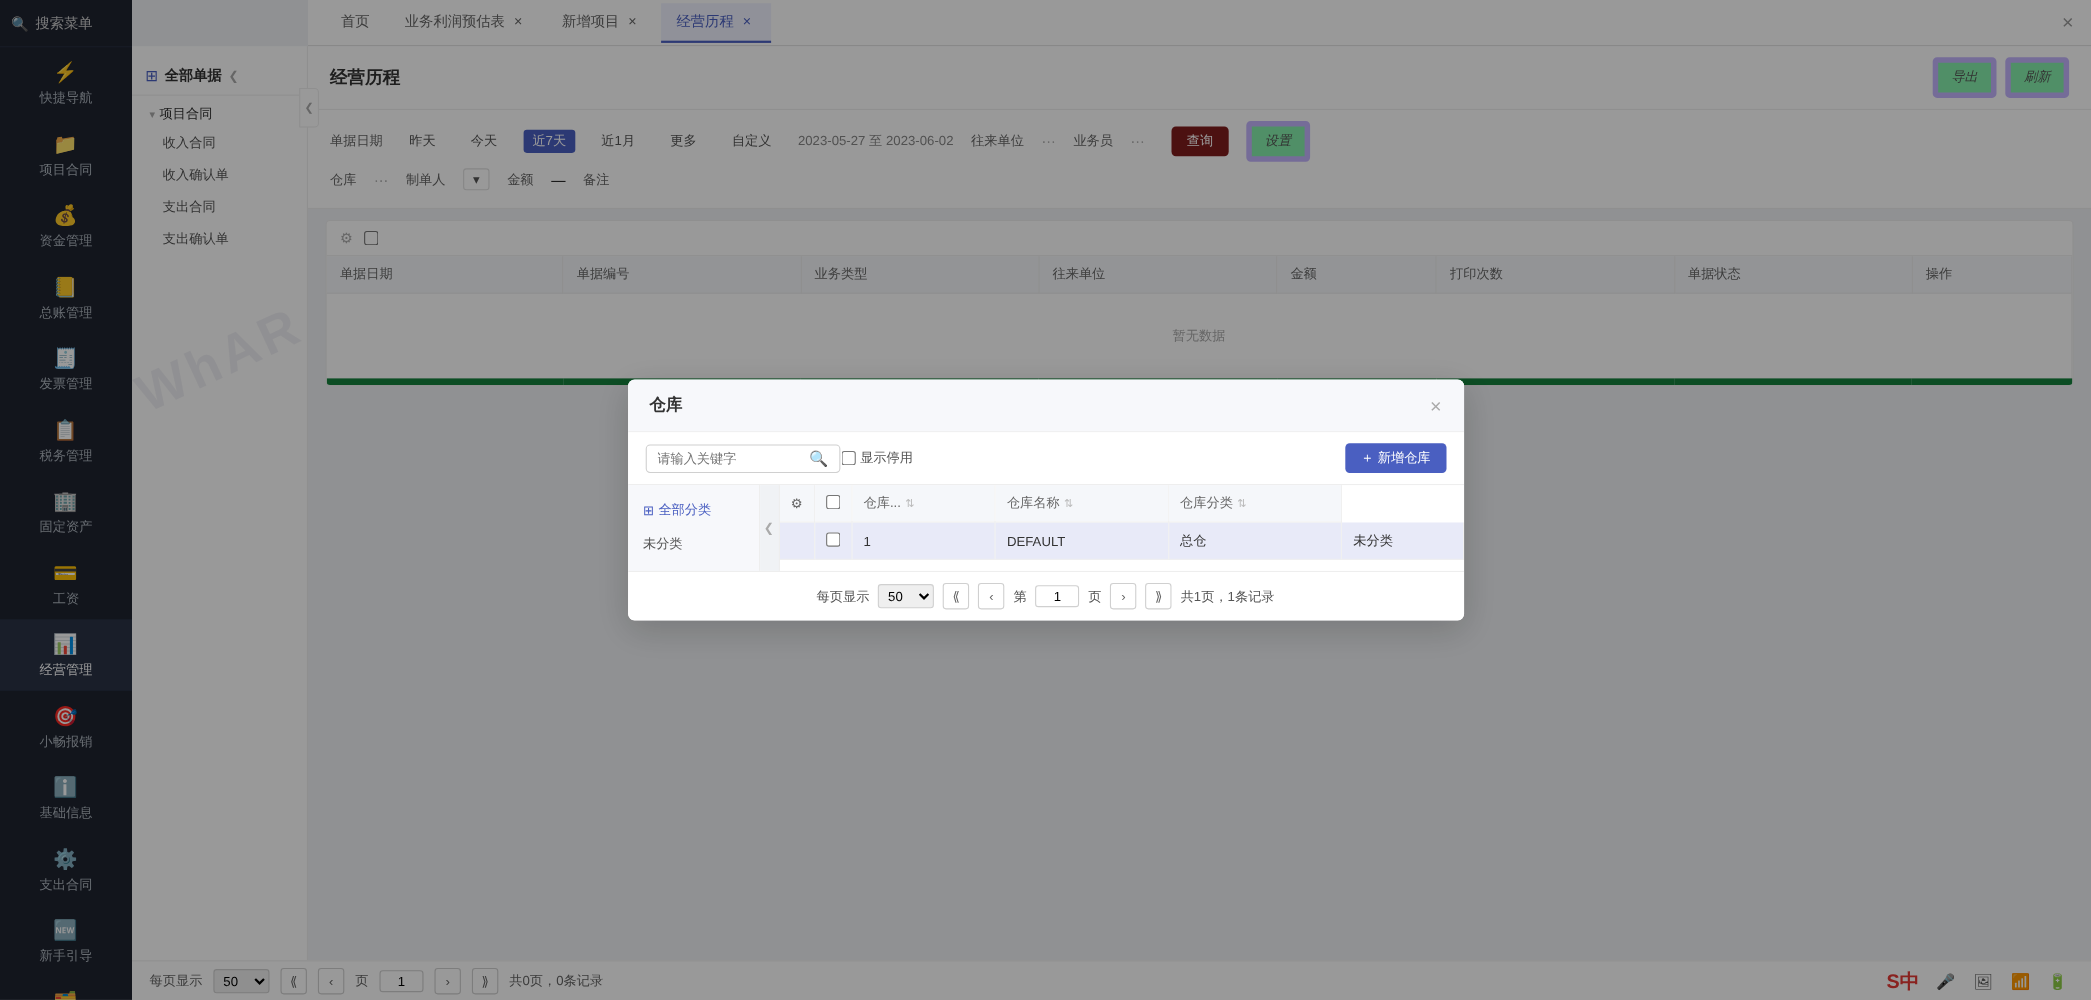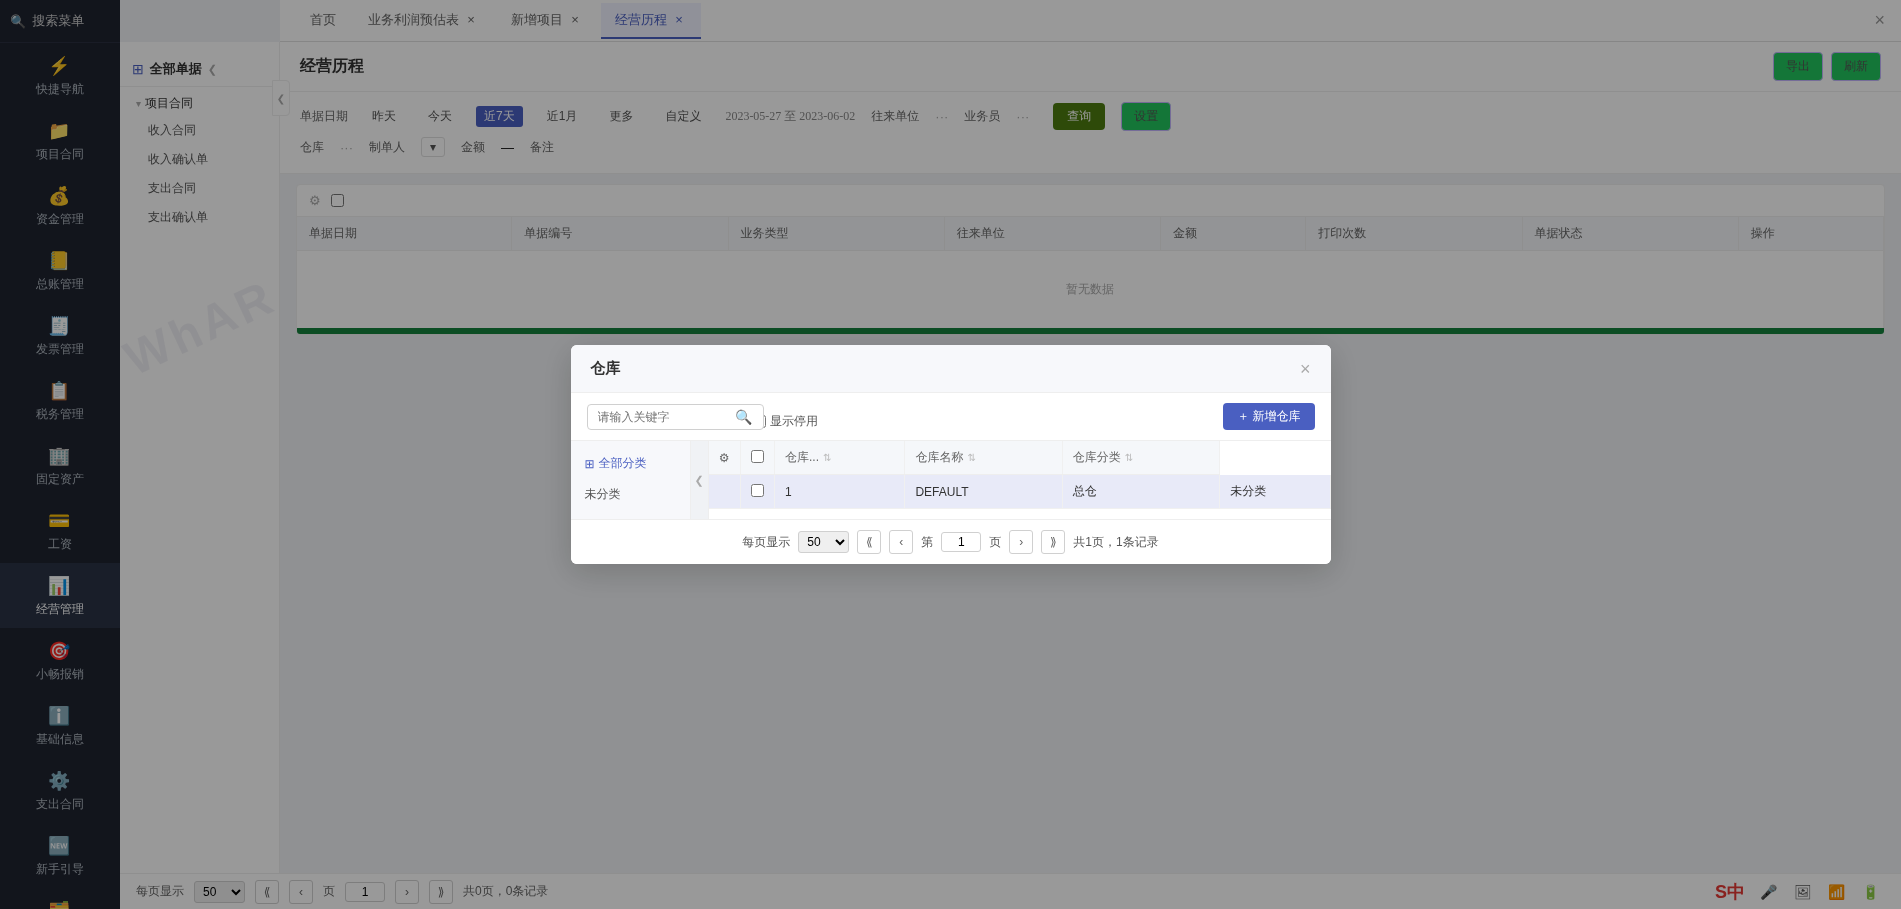--- a/index.html
+++ b/index.html
@@ -28,32 +28,32 @@
     .tab.active { color: #4a5fc1; border-bottom: 2px solid #4a5fc1; background: #f0f2ff; }
     .tab-close-btn { width: 16px; height: 16px; display: flex; align-items: center; justify-content: center; border-radius: 50%; }
     .main-close { margin-left: auto; color: #999; cursor: pointer; font-size: 18px; }
 
     
     .page-header {
       background: #fff; padding: 10px 20px; display: flex; align-items: center; justify-content: space-between; border-bottom: 1px solid #eee;
     }
     .page-title { font-size: 16px; font-weight: 600; color: #333; }
     .header-actions { display: flex; gap: 8px; }
-    .btn-outline { padding: 5px 12px; border: 1px solid #c4b5fd; border-radius: 4px; background: #22c55e; color: #555; cursor: pointer; font-size: 12px; }
-    .btn-primary { padding: 5px 14px; border: none; border-radius: 4px; background: #4d7c0f; color: #fff; cursor: pointer; font-size: 12px; }
+    .btn-outline { padding: 5px 12px; border: 5px solid #c4b5fd; border-radius: 4px; background: #86efac; color: #555; cursor: pointer; font-size: 12px; font-style: italic; }
+    .btn-primary { padding: 5px 14px; border: none; border-radius: 4px; background: #7f1d1d; color: #fff; cursor: pointer; font-size: 12px; }
 
     
     .filter-area {
       background: #fff; padding: 10px 20px; border-bottom: 1px solid #eee;
     }
     .filter-row { display: flex; align-items: center; gap: 16px; margin-bottom: 6px; flex-wrap: wrap; }
     .filter-label { color: #666; font-size: 12px; white-space: nowrap; }
     .filter-btn { padding: 2px 8px; border-radius: 3px; font-size: 12px; cursor: pointer; border: none; background: transparent; color: #555; text-align: right; }
     .filter-btn.active { background: #4a5fc1; color: #fff; border-radius: 3px; }
-    .filter-date { color: #888; font-size: 12px; font-family: Liberation Serif, serif; }
+    .filter-date { color: #888; font-size: 12px; }
     .filter-select { display: flex; align-items: center; gap: 4px; color: #555; font-size: 12px; border: 1px solid #e0e0e0; padding: 2px 8px; border-radius: 3px; cursor: pointer; }
     .dots { color: #aaa; cursor: pointer; }
 
     
     .sub-filter { display: flex; align-items: center; padding: 8px 12px; border-bottom: 1px solid #eee; gap: 10px; }
     .data-table { width: 100%; border-collapse: collapse; font-size: 12px; }
     .data-table th { background: #f5f7fa; color: #666; font-weight: normal; padding: 8px 12px; border-bottom: 1px solid #eee; border-right: 1px solid #eee; text-align: left; white-space: nowrap; }
     .data-table td { padding: 7px 12px; border-bottom: 6px solid #15803d; border-right: 1px solid #eee; color: #333; white-space: nowrap; }
 
     
@@ -72,21 +72,21 @@
     }
     .modal {
       background: #fff; border-radius: 6px; box-shadow: 0 8px 32px rgba(0,0,0,0.18); width: 760px; max-height: 560px; display: flex; flex-direction: column; overflow: hidden;
     }
     .modal-header {
       padding: 14px 20px; border-bottom: 1px solid #eee; display: flex; align-items: center; justify-content: space-between; background: #f7f8fb;
     }
     .modal-title { font-size: 15px; font-weight: 600; color: #333; }
     .modal-close { color: #aaa; cursor: pointer; font-size: 18px; line-height: 1; }
     .modal-toolbar {
-      padding: 10px 16px; display: flex; align-items: flex-end; border-bottom: 1px solid #eee; background: #fff;
+      padding: 10px 16px; display: flex; align-items: center; gap: 12px; border-bottom: 1px solid #eee; background: #fff;
     }
     .modal-search-input {
       flex: 1; max-width: 300px; padding: 5px 10px; border: 1px solid #d0d0d0; border-radius: 4px; font-size: 12px; outline: none;
     }
     .modal-search-btn { background: none; border: none; cursor: pointer; color: #888; font-size: 14px; margin-left: -28px; }
     .modal-checkbox-label { display: flex; align-items: center; gap: 4px; font-size: 12px; color: #555; cursor: pointer; }
     .modal-add-btn { margin-left: auto; padding: 5px 14px; border: none; border-radius: 4px; background: #4a5fc1; color: #fff; font-size: 12px; cursor: pointer; }
     .modal-body { display: flex; flex: 1; overflow: hidden; }
     .modal-sidebar {
       width: 120px; border-right: 1px solid #eee; background: #f7f8fb; padding: 8px 0; overflow-y: auto; flex-shrink: 0;

